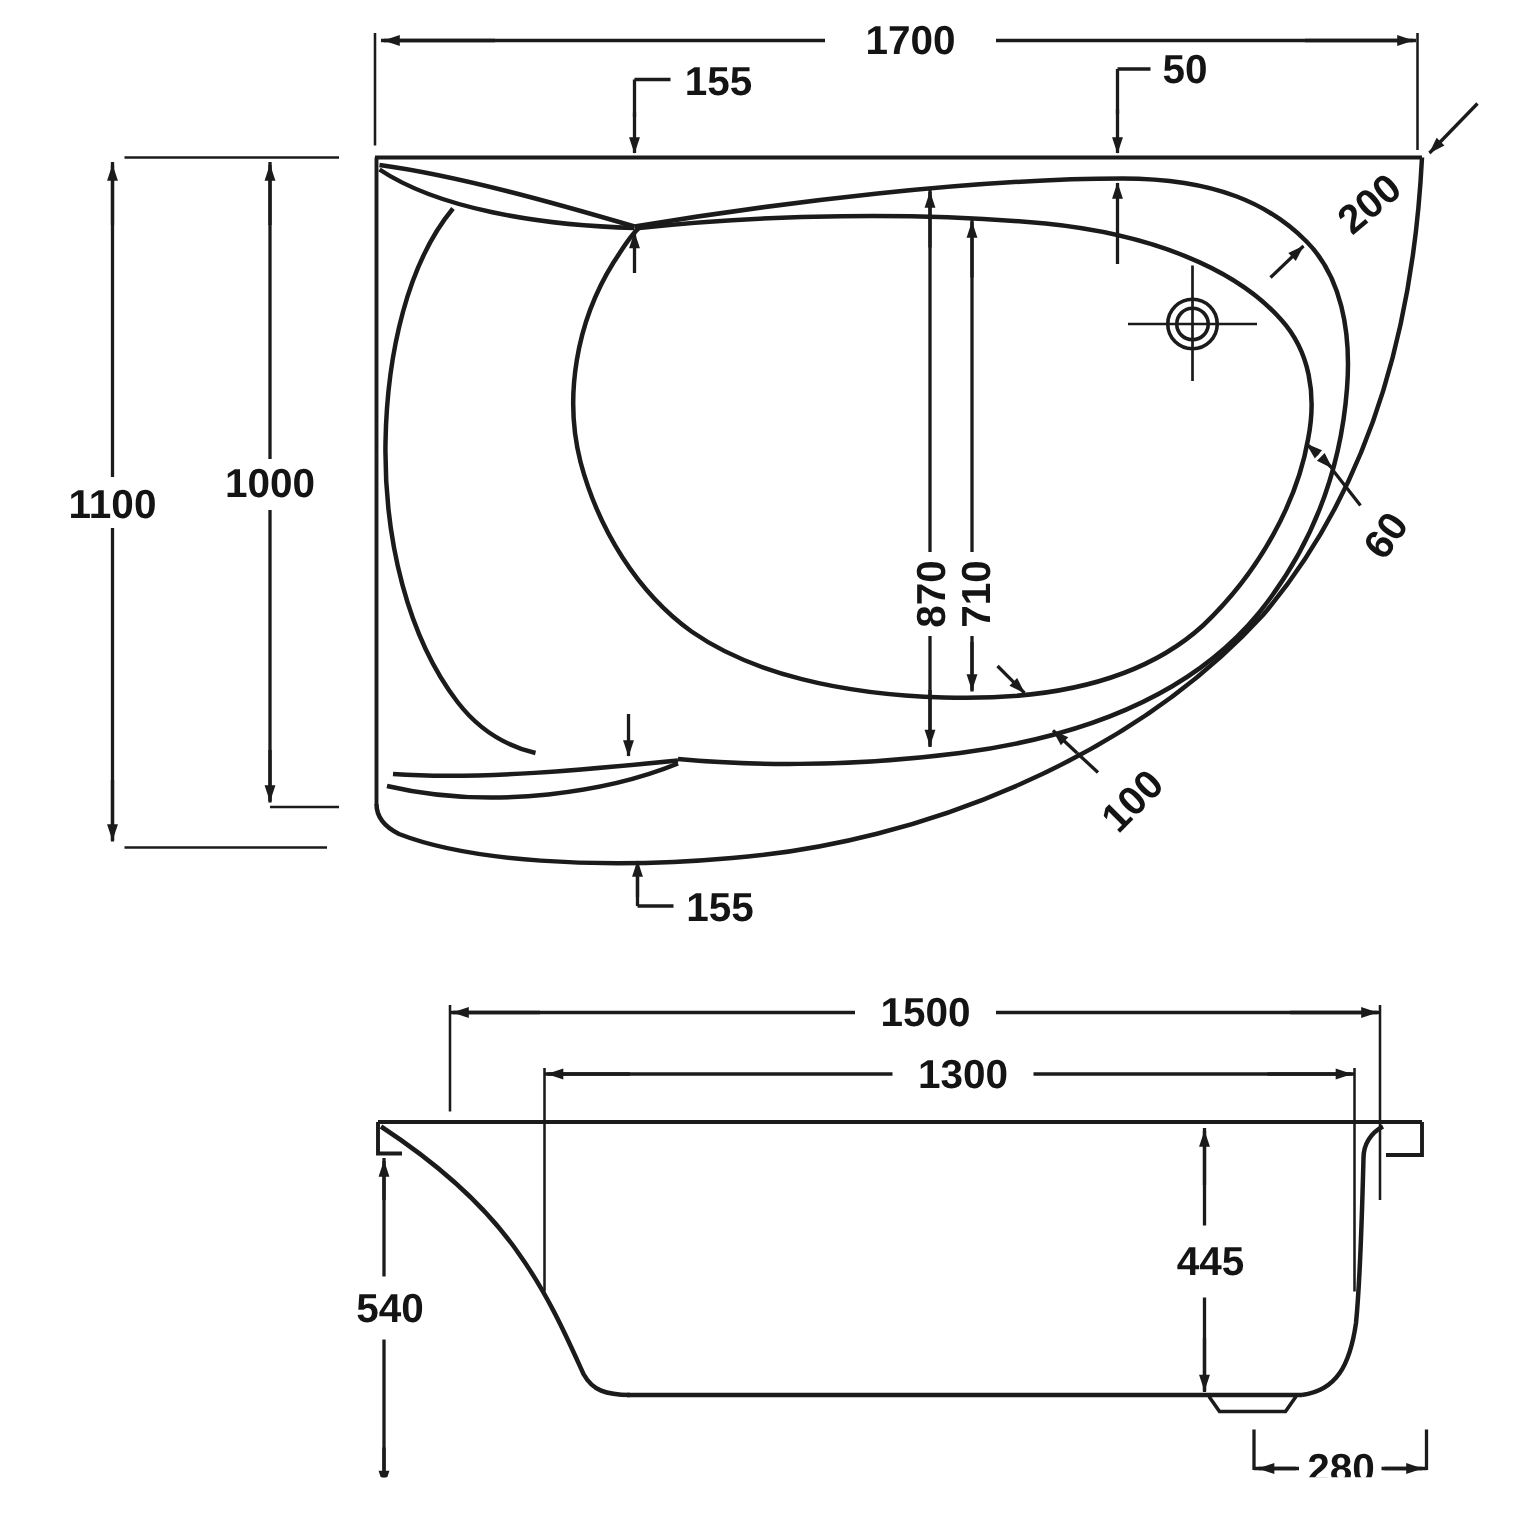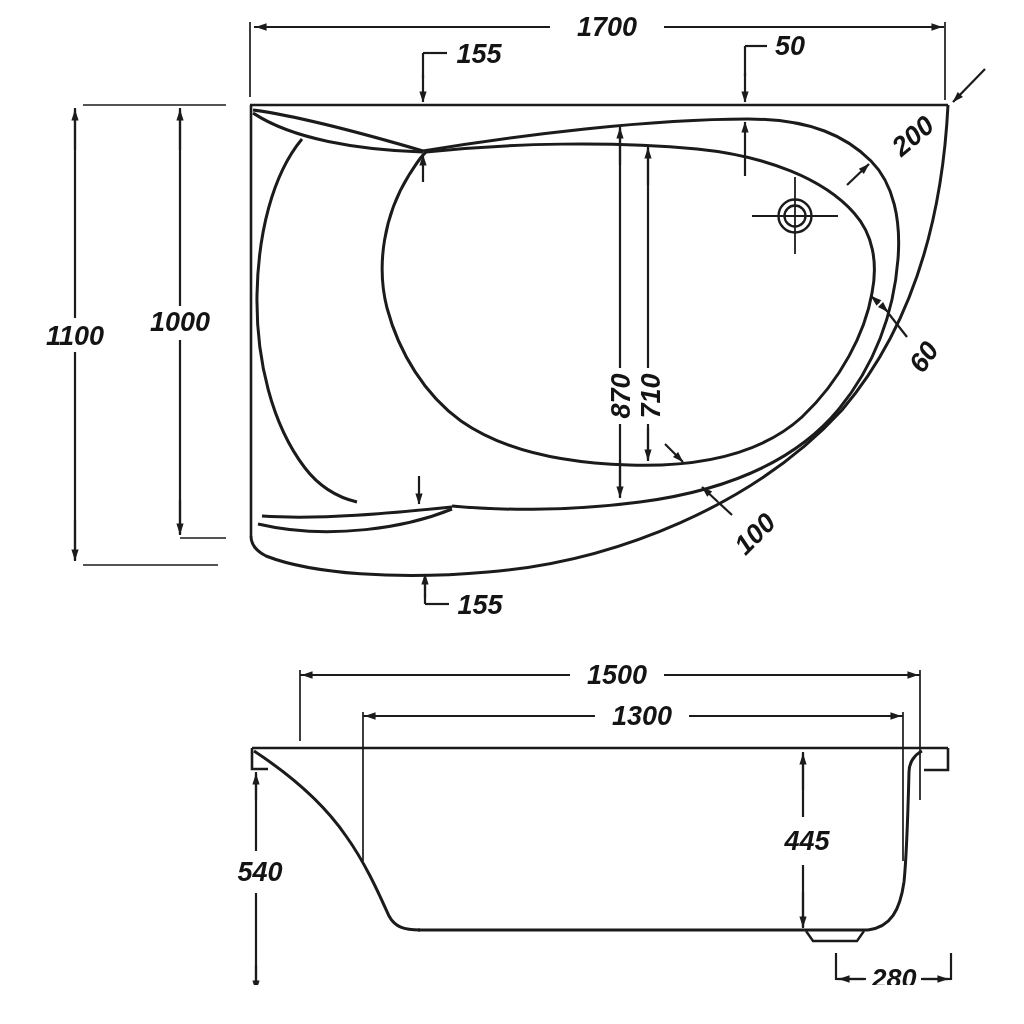--- a/index.html
+++ b/index.html
@@ -1,17 +1,17 @@
 <!DOCTYPE html>
 <html><head>
 <meta charset="utf-8">
 <style>
   html,body{margin:0;padding:0;background:#fff;}
   .stage{position:relative;width:1024px;height:985px;background:#fff;overflow:hidden;
-         font-family:"Liberation Sans", sans-serif;font-style:italic;}
+         font-family:"Liberation Sans", sans-serif;}
   svg{display:block}
   .ln{stroke:#1b1b1b;fill:none}
   .outline{stroke-width:3}
   .wall{stroke-width:2.6}
   .dim{stroke-width:2.2}
   .ext{stroke-width:1.7}
   .thin{stroke-width:1.8}
   text{fill:#141414;font-family:"Liberation Sans", sans-serif;font-size:27px;font-weight:600;
        text-anchor:middle;}
   .vmid{dominant-baseline:central}

